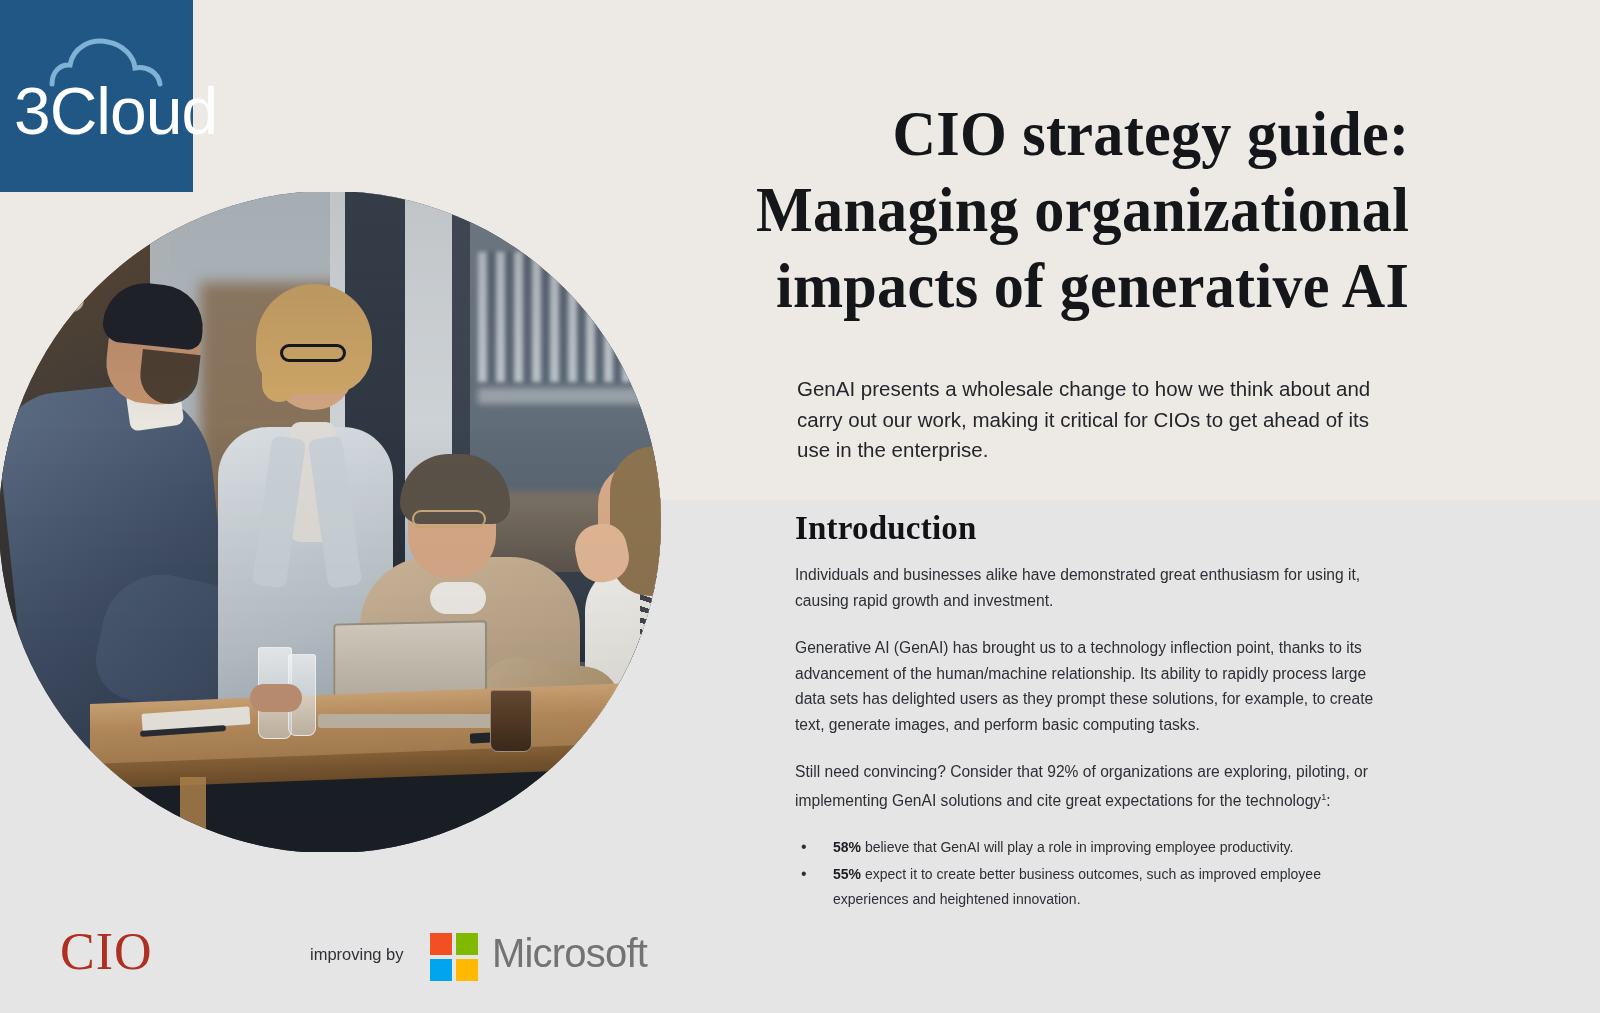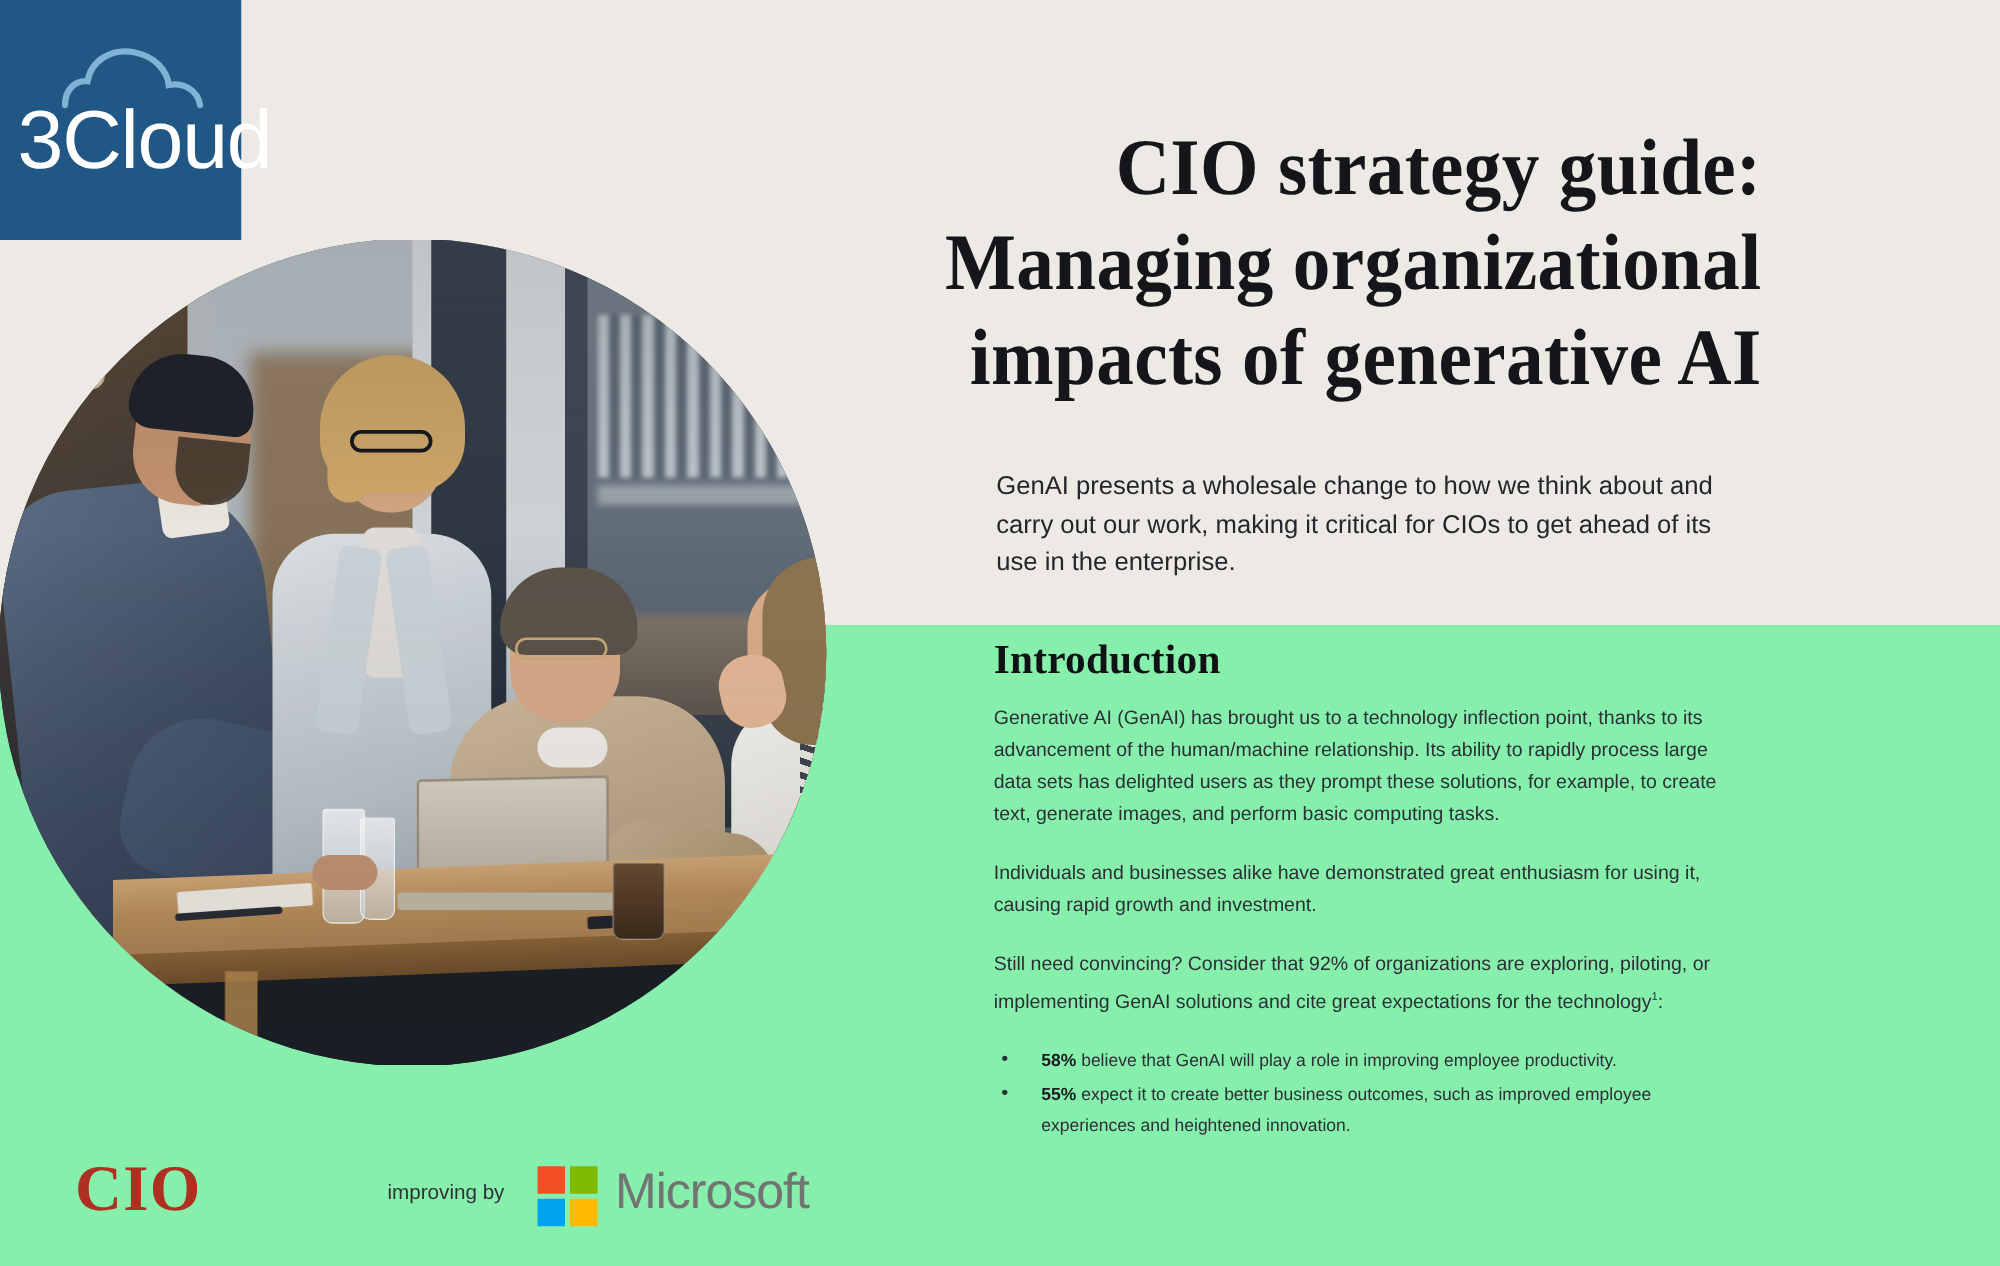--- a/index.html
+++ b/index.html
@@ -5,21 +5,21 @@
   * { box-sizing: border-box; margin: 0; padding: 0; }
   html, body {
     width: 1600px; height: 1013px;
     background: #ffffff;
     font-family: "Liberation Sans", sans-serif;
     overflow: hidden;
   }
   .page {
     position: relative;
     width: 1600px; height: 1013px;
-    background: #86efac;
+    background: #e5e5e5;
   }
   
   .beige-band {
     position: absolute;
     left: 0; top: 0;
     width: 1600px; height: 500px;
     background: #EDEAE5;
   }
   
   .logo-box {
@@ -375,21 +375,21 @@
     font-size: 16px; color: #2c2f35;
   }
   .bullets b { font-weight: bold; color: #1b1d22; }
   sup { font-size: 9px; vertical-align: super; }
   
   .cio-logo {
     position: absolute;
     left: 60px; top: 922px;
     font-family: "Liberation Serif", "DejaVu Serif", serif;
     font-size: 52px;
-    font-weight: bold;
+    font-weight: normal;
     letter-spacing: 1px;
     color: #AF2F21;
     z-index: 7;
   }
   .sponsor {
     position: absolute;
     left: 310px; top: 945px;
     font-size: 16.5px;
     color: #2f3136;
     z-index: 7;
@@ -500,22 +500,22 @@
     <span class="ln">CIO strategy guide:</span>
     <span class="ln">Managing organizational</span>
     <span class="ln">impacts of generative AI</span>
   </h1>
 
   <p class="subtitle">GenAI presents a wholesale change to how we think about and carry out our work, making it critical for CIOs to get ahead of its use in the enterprise.</p>
 
   <h2 class="section-title">Introduction</h2>
 
   <div class="body-col">
+    <p>Individuals and businesses alike have demonstrated great enthusiasm for using it, causing rapid growth and investment.</p>
     <p>Generative AI (GenAI) has brought us to a technology inflection point, thanks to its advancement of the human/machine relationship. Its ability to rapidly process large data sets has delighted users as they prompt these solutions, for example, to create text, generate images, and perform basic computing tasks.</p>
-    <p>Individuals and businesses alike have demonstrated great enthusiasm for using it, causing rapid growth and investment.</p>
     <p><span>Still need convincing? Consider that 92% of organizations are exploring, piloting, or implementing GenAI solutions and cite great expectations for the technology</span><sup>1</sup><span>:</span></p>
 
     <ul class="bullets">
       <li><b>58%</b><span> believe that GenAI will play a role in improving employee productivity.</span></li>
       <li><b>55%</b><span> expect it to create better business outcomes, such as improved employee experiences and heightened innovation.</span></li>
     </ul>
   </div>
 
   <div class="cio-logo">CIO</div>
   <div class="sponsor">improving by</div>

